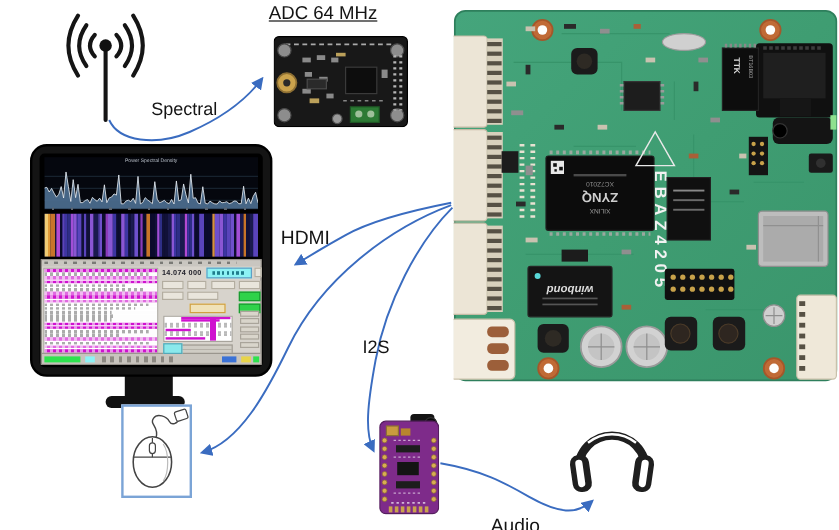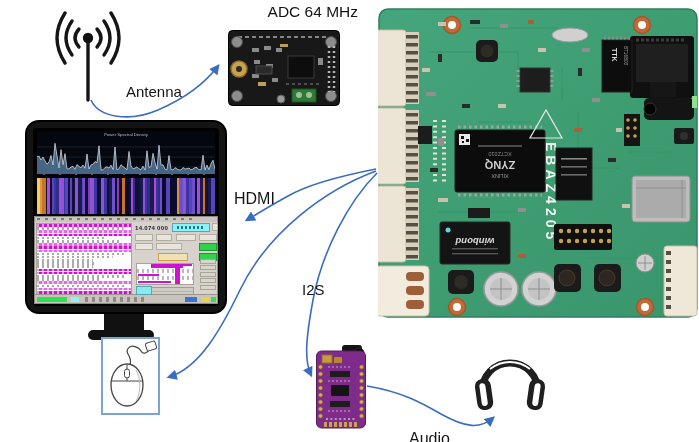--- a/index.html
+++ b/index.html
@@ -51,22 +51,22 @@
             border:2px solid #7ba4d6;box-sizing:border-box;z-index:2;}
   
   #arrows{position:absolute;left:0;top:0;z-index:5;pointer-events:none;}
   .comp{position:absolute;z-index:2;}
 </style>
 </head>
 <body>
 
 <div id="canvas">
 
-  <div class="lbl" style="left:126px;top:83px;font-size:15px;">Antenna</div>
-  <div class="lbl" style="left:238px;top:3px;width:120px;text-align:right;font-size:15.5px;">ADC 64 MHz</div>
+  <div class="lbl" style="left:126px;top:83px;font-size:15px;">Spectral</div>
+  <div class="lbl" style="left:224px;top:3px;width:120px;text-align:left;font-size:15.5px;text-decoration:underline;">ADC 64 MHz</div>
   <div class="lbl" style="left:234px;top:190px;">HDMI</div>
   <div class="lbl" style="left:302px;top:281px;font-size:15px;">I2S</div>
   <div class="lbl" style="left:409px;top:430px;">Audio</div>
 
   <svg class="comp" style="left:50px;top:4px;" width="78" height="100" viewBox="0 0 78 100">
     <g fill="none" stroke="#151515" stroke-width="3.4" stroke-linecap="round">
       <path d="M 29,25 Q 21,34 29,43"></path>
       <path d="M 22,17 Q 10,34 22,51"></path>
       <path d="M 15,9  Q -1,34 15,59"></path>
       <path d="M 47,25 Q 55,34 47,43"></path>

